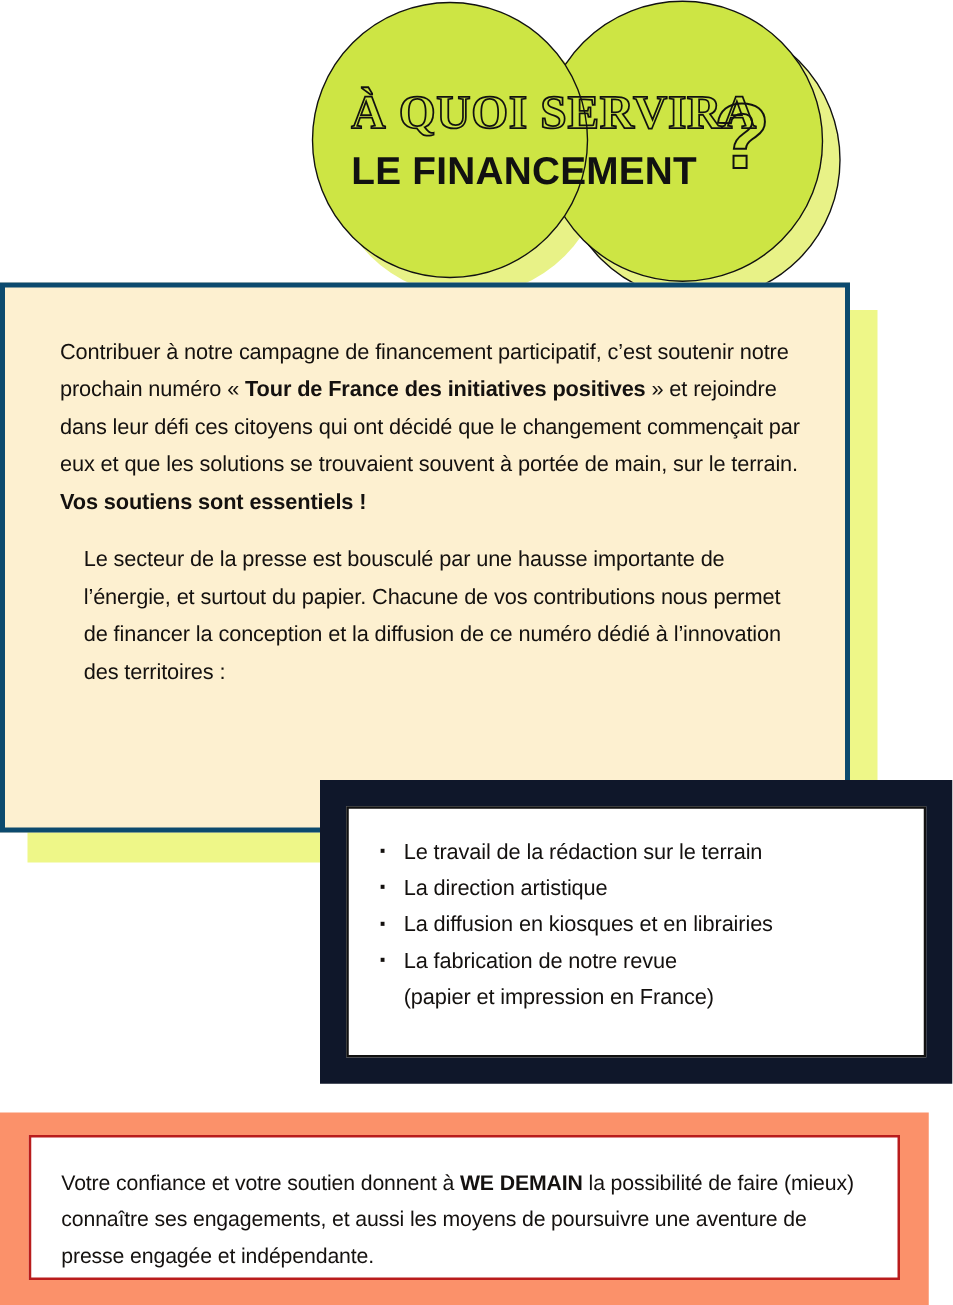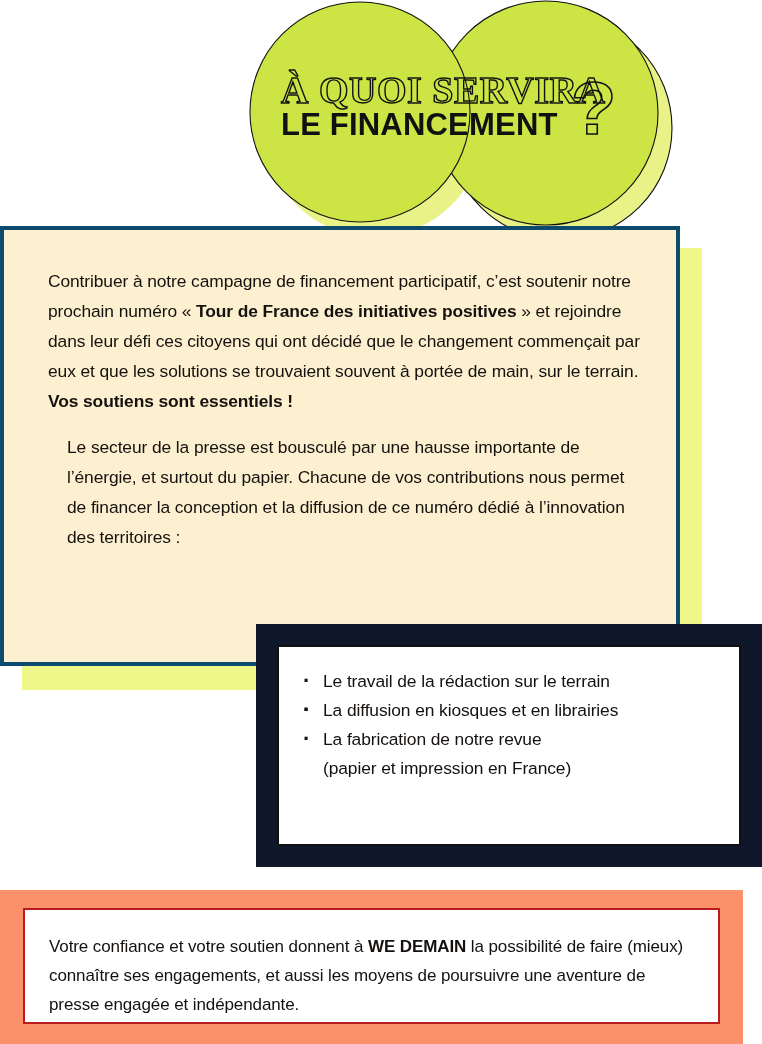--- a/index.html
+++ b/index.html
@@ -47,21 +47,21 @@
     white-space: nowrap;
   }
   .title-line2 {
     font-family: "Liberation Sans", sans-serif;
     font-size: 31px;
     font-weight: 700;
     letter-spacing: 0.2px;
     line-height: 34px;
     color: #111111;
     white-space: nowrap;
-    margin-top: 1px;
+    margin-top: 13px;
   }
   .qmark {
     position: absolute;
     left: 571px;
     top: 72px;
     font-family: "Liberation Sans", sans-serif;
     font-size: 74px;
     font-weight: 700;
     line-height: 74px;
     color: transparent;
@@ -214,20 +214,21 @@
 
   <div class="blue-panel">
     <div class="blue-inner">
       <ul class="bullet-list">
 
         <li class="bullet-li">
           <span>Le travail de la rédaction sur le terrain</span>
         </li>
 
         <li class="bullet-li">
+          <span>La direction artistique</span>
         </li>
 
         <li class="bullet-li">
           <span>La diffusion en kiosques et en librairies</span>
         </li>
 
         <li class="bullet-li">
           <span>La fabrication de notre revue</span>
           <span class="bullet-sub">(papier et impression en France)</span>
         </li>

